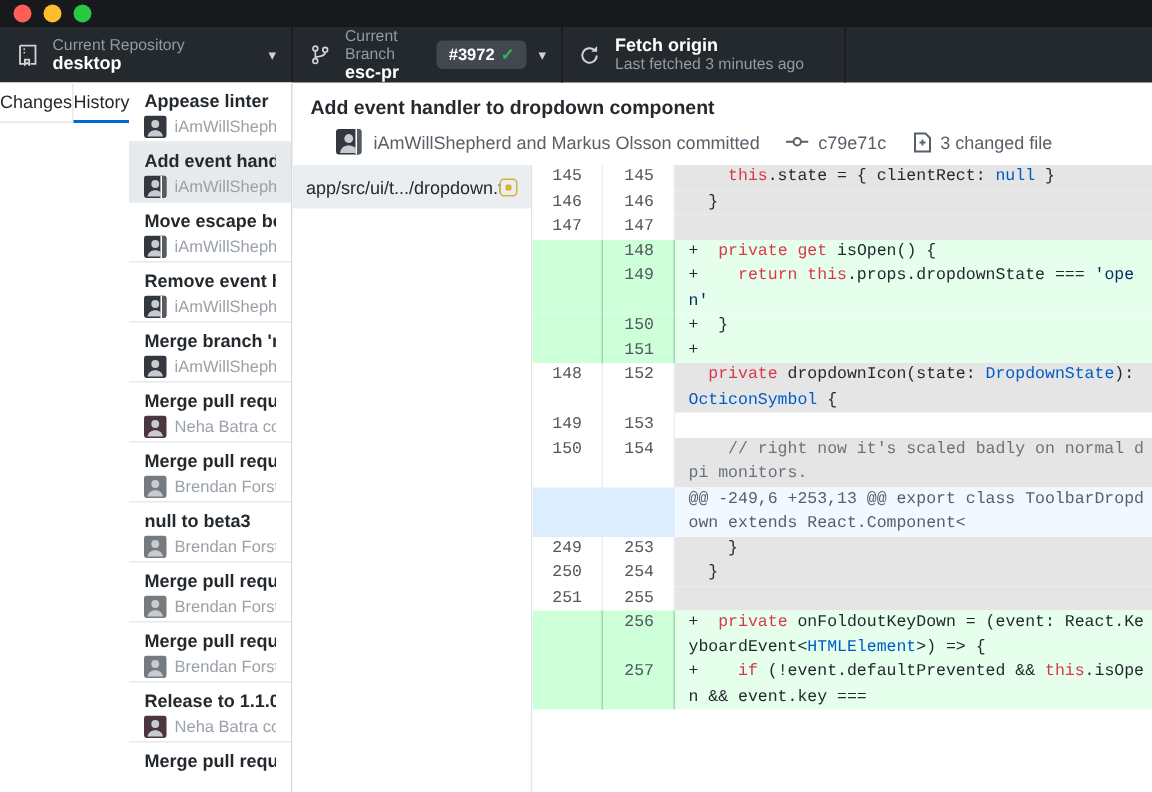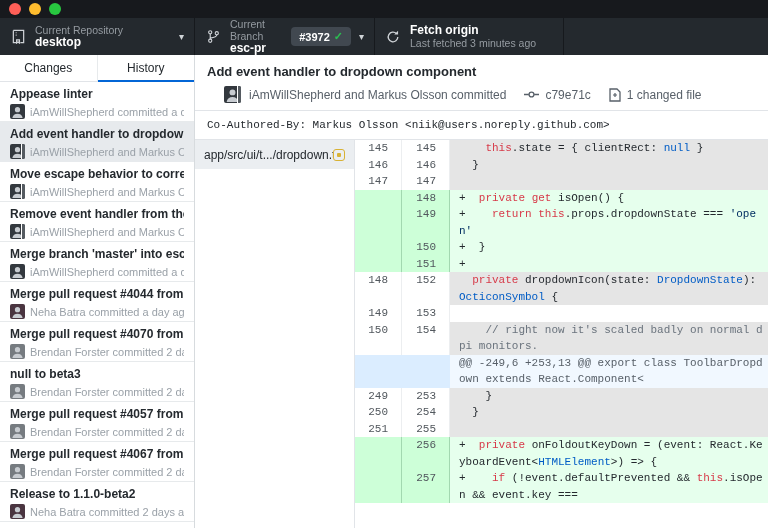--- a/index.html
+++ b/index.html
@@ -21,21 +21,21 @@
   .tb-icon { width:16px; height:16px; margin-right:9px; flex:none; display:flex; align-items:center; justify-content:center; }
   .tb-text { display:flex; flex-direction:column; line-height:1.15; min-width:0; }
   .tb-label { font-size:10.5px; color:#969c a2; color:#959ba1; }
   .tb-value { font-size:12px; font-weight:bold; color:#fff; white-space:nowrap; }
   .tb-caret { margin-left:auto; color:#cfd3d7; font-size:10px; padding-left:8px; }
   .branch-badge { margin-left:14px; background:#414850; border-radius:4px; padding:3px 8px; font-size:11px; font-weight:bold; display:flex; align-items:center; gap:4px; white-space:nowrap; }
   .badge-check { color:#2bbd50; font-size:11px; }
   
   .body { display:flex; height:473px; }
   
-  .sidebar { width:195px; flex:none; border-right:1px solid #d7dbde; display:flex; flex-direction:column; background:#fff; }
+  .sidebar { width:195px; flex:none; border-right:1px solid #d7dbde; display:flex; flex-direction:row; background:#fff; }
   .tabs { height:27px; display:flex; flex:none; border-bottom:1px solid #e1e4e8; }
   .tab { flex:1; display:flex; align-items:center; justify-content:center; font-size:12px; color:#24292e; cursor:default; position:relative; }
   .tab + .tab { border-left:1px solid #e7eaec; }
   .tab.active::after { content:""; position:absolute; left:0; right:0; bottom:-1px; height:2px; background:#0366d6; }
   .commit-list { flex:1; overflow:hidden; }
   .commit { height:40px; padding:5px 10px 0 10px; border-bottom:1px solid #e7eaec; }
   .commit.selected { background:#e7eaed; border-bottom-color:#e7eaed; }
   .c-title { font-size:12px; font-weight:bold; color:#24292e; white-space:nowrap; overflow:hidden; }
   .c-meta { display:flex; align-items:center; margin-top:3px; font-size:11px; color:#9aa1a8; white-space:nowrap; overflow:hidden; }
   .avatar { position:relative; width:15px; height:15px; border-radius:2px; margin-right:5px; flex:none; overflow:hidden; }
@@ -302,24 +302,23 @@
               </svg>
           </span>
           <span>c79e71c</span>
           <span class="ch-sep"></span>
           <span class="meta-icon">
             <svg width="12" height="14" viewBox="0 0 12 14">
                 <path fill="none" stroke="#586069" stroke-width="1.3" d="M1 1h7l3 3v9H1z"></path>
                 <path stroke="#586069" stroke-width="1.2" d="M6 5v4M4 7h4"></path>
               </svg>
           </span>
-          <span>1 changed file</span>
+          <span>3 changed file</span>
         </div>
       </div>
-      <div class="commit-desc">Co-Authored-By: Markus Olsson &lt;niik@users.noreply.github.com&gt;</div>
       <div class="content">
         <div class="file-panel">
           <div class="file-row">
             <span class="file-path">app/src/ui/t.../dropdown.tsx</span>
             <span class="mod-icon"></span>
           </div>
         </div>
         <div class="diff" id="diff">
             <div class="drow hunk">
       <span class="num old"></span>

